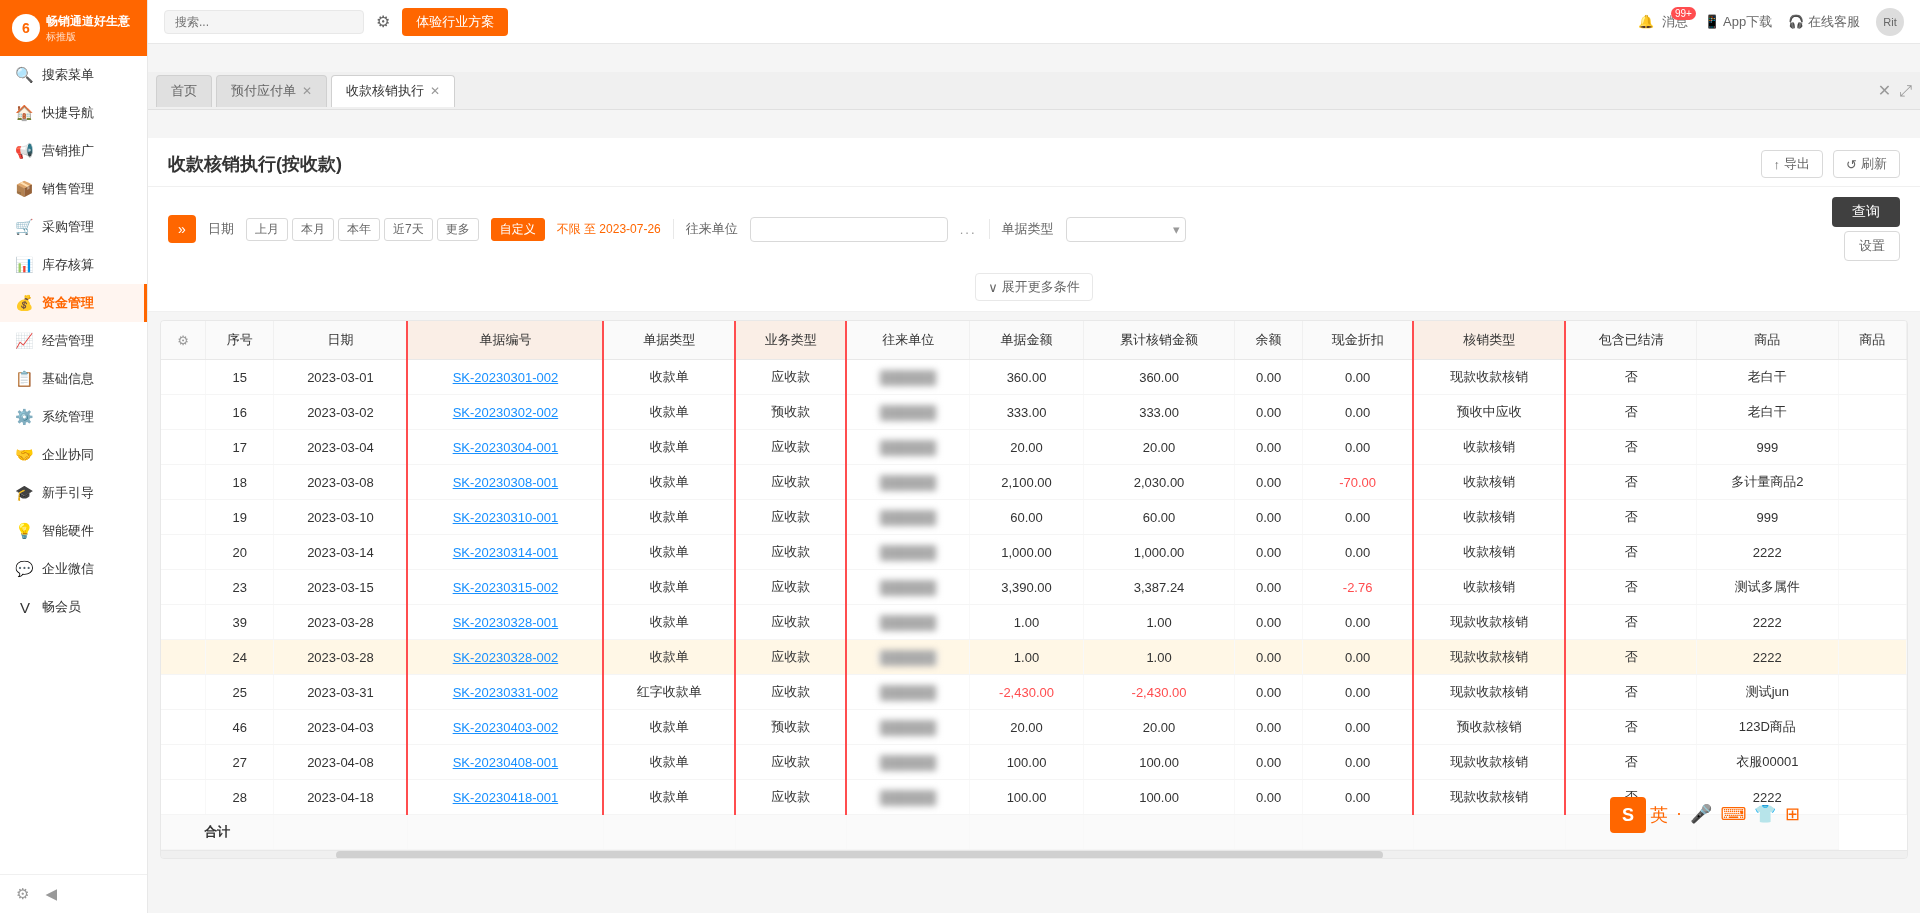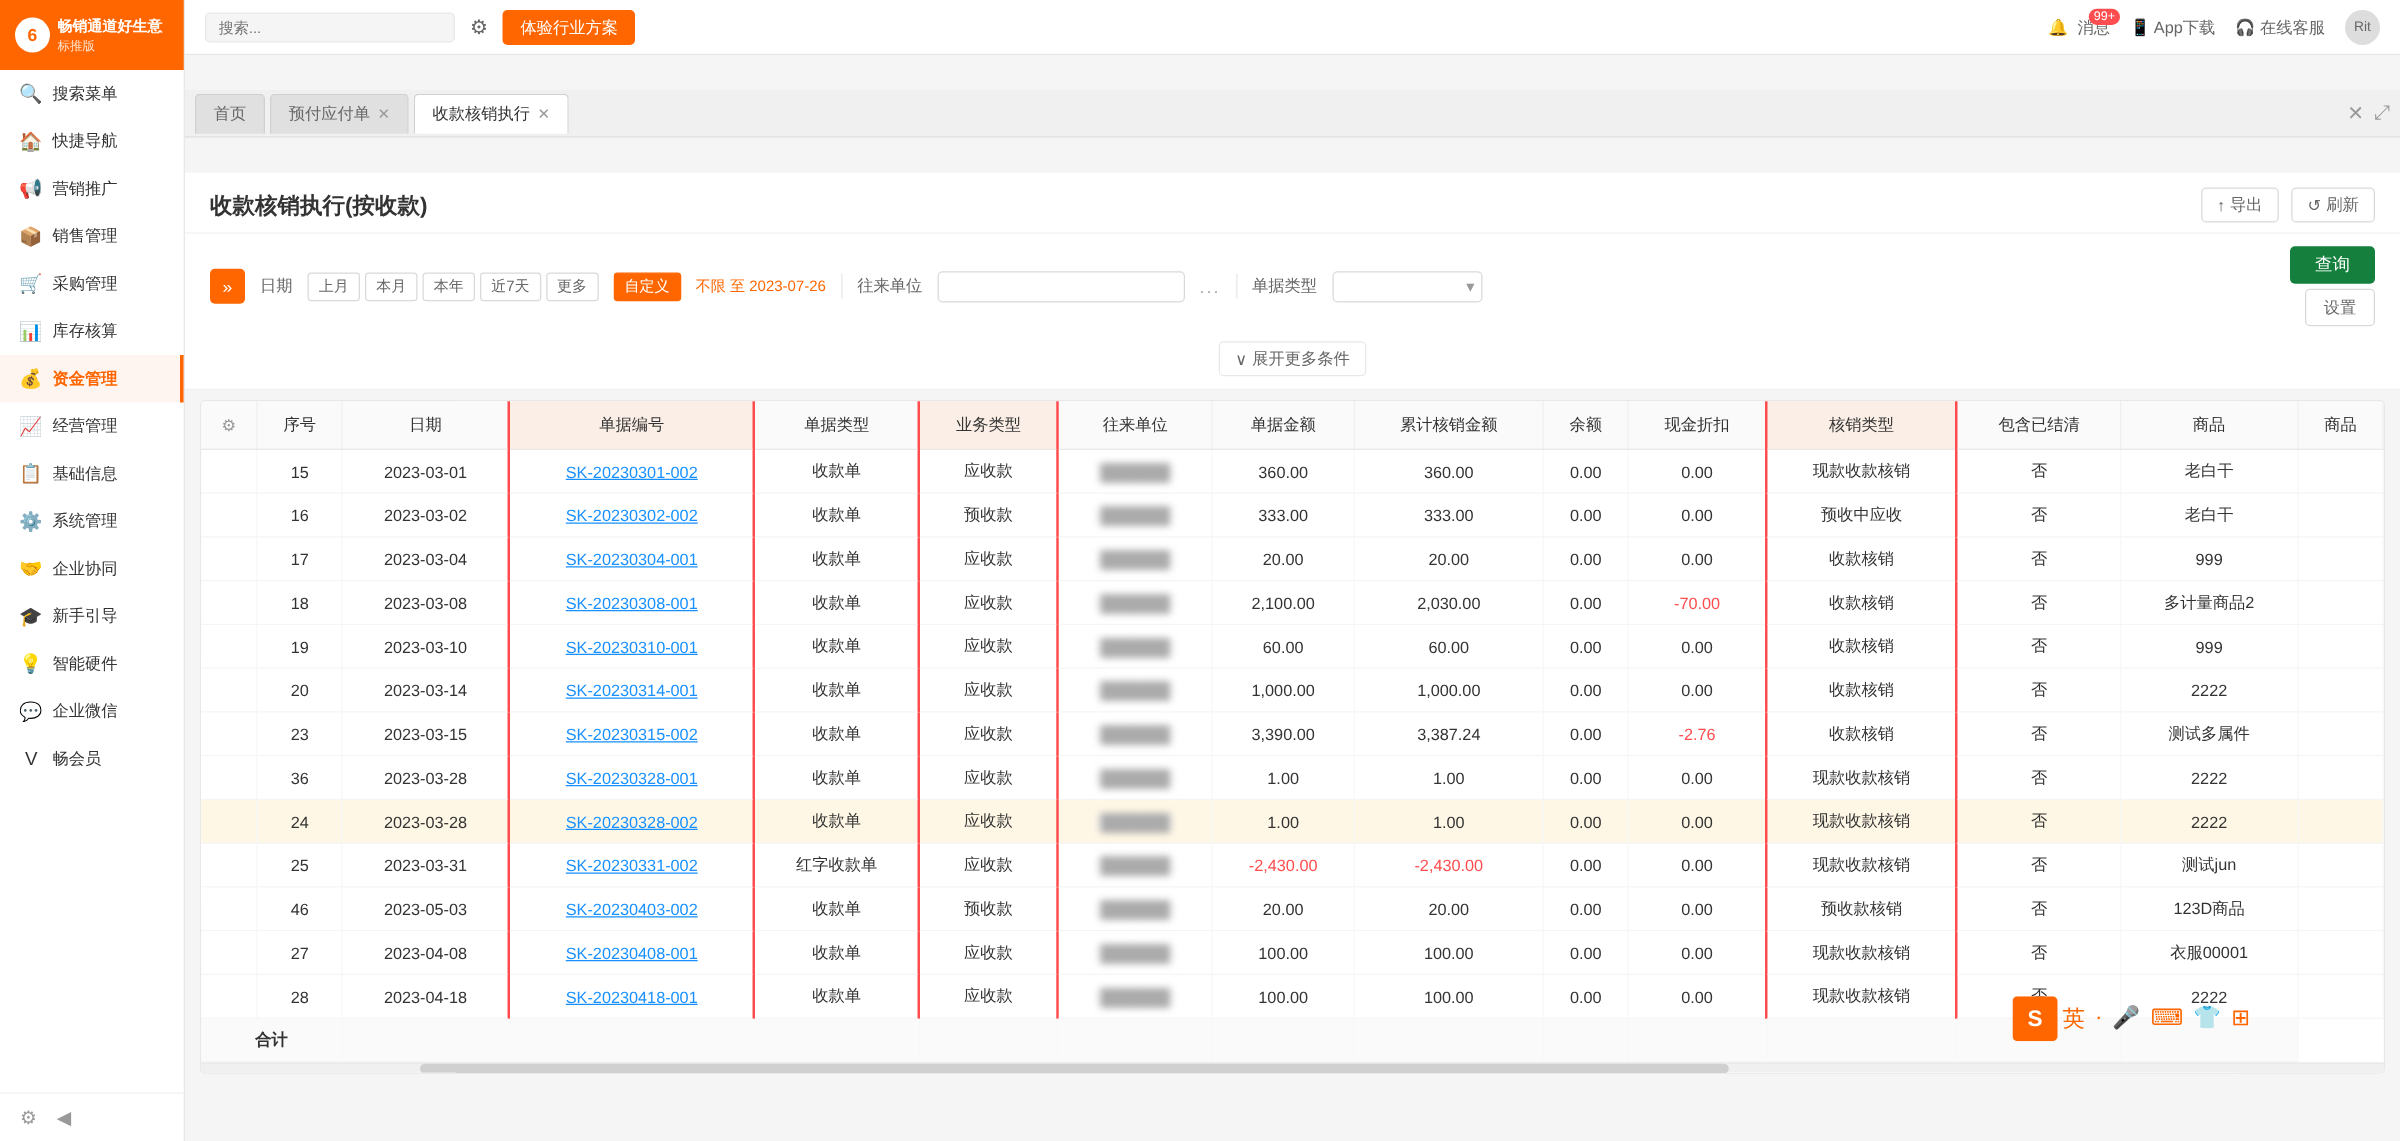--- a/index.html
+++ b/index.html
@@ -50,21 +50,21 @@
     .filter-toggle { width: 28px; height: 28px; background: #ff6600; color: #fff; border-radius: 4px; display: flex; align-items: center; justify-content: center; cursor: pointer; font-size: 14px; }
     .filter-label { color: #666; font-size: 13px; white-space: nowrap; }
     .filter-date-btns { display: flex; gap: 4px; }
     .filter-date-btn { padding: 2px 8px; border: 1px solid #d9d9d9; border-radius: 3px; background: #fff; cursor: pointer; font-size: 12px; color: #666; }
     .filter-date-btn.custom { background: #ff6600; color: #fff; border-color: #ff6600; }
     .filter-date-range { color: #ff6600; font-size: 12px; }
     .filter-divider { width: 1px; height: 20px; background: #e8e8e8; }
     .filter-input { border: 1px solid #d9d9d9; border-radius: 4px; padding: 4px 10px; font-size: 13px; color: #333; min-width: 150px; }
     .filter-dots { color: #999; letter-spacing: 2px; cursor: pointer; }
     .filter-select { border: 1px solid #d9d9d9; border-radius: 4px; padding: 4px 24px 4px 10px; font-size: 13px; color: #333; min-width: 120px; background: #fff; appearance: none; cursor: pointer; }
-    .filter-query-btn { background: #15803d; color: #fff; border: none; border-radius: 4px; padding: 6px 20px; font-size: 14px; cursor: pointer; margin-left: auto; }
+    .filter-query-btn { background: #404040; color: #fff; border: none; border-radius: 4px; padding: 6px 20px; font-size: 14px; cursor: pointer; margin-left: auto; }
     .filter-setting-btn { background: #fff; color: #666; border: 1px solid #d9d9d9; border-radius: 4px; padding: 5px 14px; font-size: 13px; cursor: pointer; margin-left: auto; margin-top: 4px; display: block; }
     .filter-expand { display: flex; align-items: center; gap: 4px; color: #666; font-size: 13px; cursor: pointer; margin: 6px auto 0; padding: 4px 12px; border: 1px solid #e8e8e8; border-radius: 4px; background: #fff; width: fit-content; }
 
     
     .table-container { background: #fff; margin: 8px 12px; border-radius: 4px; border: 1px solid #e8e8e8; overflow-x: auto; }
     table { width: 100%; border-collapse: collapse; min-width: 1400px; }
     thead tr { background: #fafafa; }
     th { padding: 10px 8px; text-align: center; font-weight: 500; color: #333; border-bottom: 1px solid #e8e8e8; font-size: 13px; white-space: nowrap; border-right: 1px solid #f0f0f0; }
     td { padding: 8px 8px; text-align: center; color: #333; border-bottom: 1px solid #f5f5f5; font-size: 13px; white-space: nowrap; border-right: 1px solid #f8f8f8; }
     tr.highlighted td { background: #fff7e6; }
@@ -398,21 +398,21 @@
               <td>3,387.24</td>
               <td>0.00</td>
               <td style="color: rgb(255, 77, 79);">-2.76</td>
               <td style="border-left: 2px solid rgb(255, 77, 79); border-right: 2px solid rgb(255, 77, 79);">收款核销</td>
               <td>否</td>
               <td>测试多属件</td>
               <td></td>
             </tr>
             <tr>
               <td></td>
-              <td>36</td>
+              <td>39</td>
               <td>2023-03-28</td>
               <td style="border-left: 2px solid rgb(255, 77, 79); border-right: 2px solid rgb(255, 77, 79);"><span class="link-text">SK-20230328-001</span></td>
               <td>收款单</td>
               <td style="border-left: 2px solid rgb(255, 77, 79); border-right: 2px solid rgb(255, 77, 79);">应收款</td>
               <td><span class="blurred">██████</span></td>
               <td>1.00</td>
               <td>1.00</td>
               <td>0.00</td>
               <td>0.00</td>
               <td style="border-left: 2px solid rgb(255, 77, 79); border-right: 2px solid rgb(255, 77, 79);">现款收款核销</td>
@@ -450,21 +450,21 @@
               <td>0.00</td>
               <td>0.00</td>
               <td style="border-left: 2px solid rgb(255, 77, 79); border-right: 2px solid rgb(255, 77, 79);">现款收款核销</td>
               <td>否</td>
               <td>测试jun</td>
               <td></td>
             </tr>
             <tr>
               <td></td>
               <td>46</td>
-              <td>2023-05-03</td>
+              <td>2023-04-03</td>
               <td style="border-left: 2px solid rgb(255, 77, 79); border-right: 2px solid rgb(255, 77, 79);"><span class="link-text">SK-20230403-002</span></td>
               <td>收款单</td>
               <td style="border-left: 2px solid rgb(255, 77, 79); border-right: 2px solid rgb(255, 77, 79);">预收款</td>
               <td><span class="blurred">██████</span></td>
               <td>20.00</td>
               <td>20.00</td>
               <td>0.00</td>
               <td>0.00</td>
               <td style="border-left: 2px solid rgb(255, 77, 79); border-right: 2px solid rgb(255, 77, 79);">预收款核销</td>
               <td>否</td>

